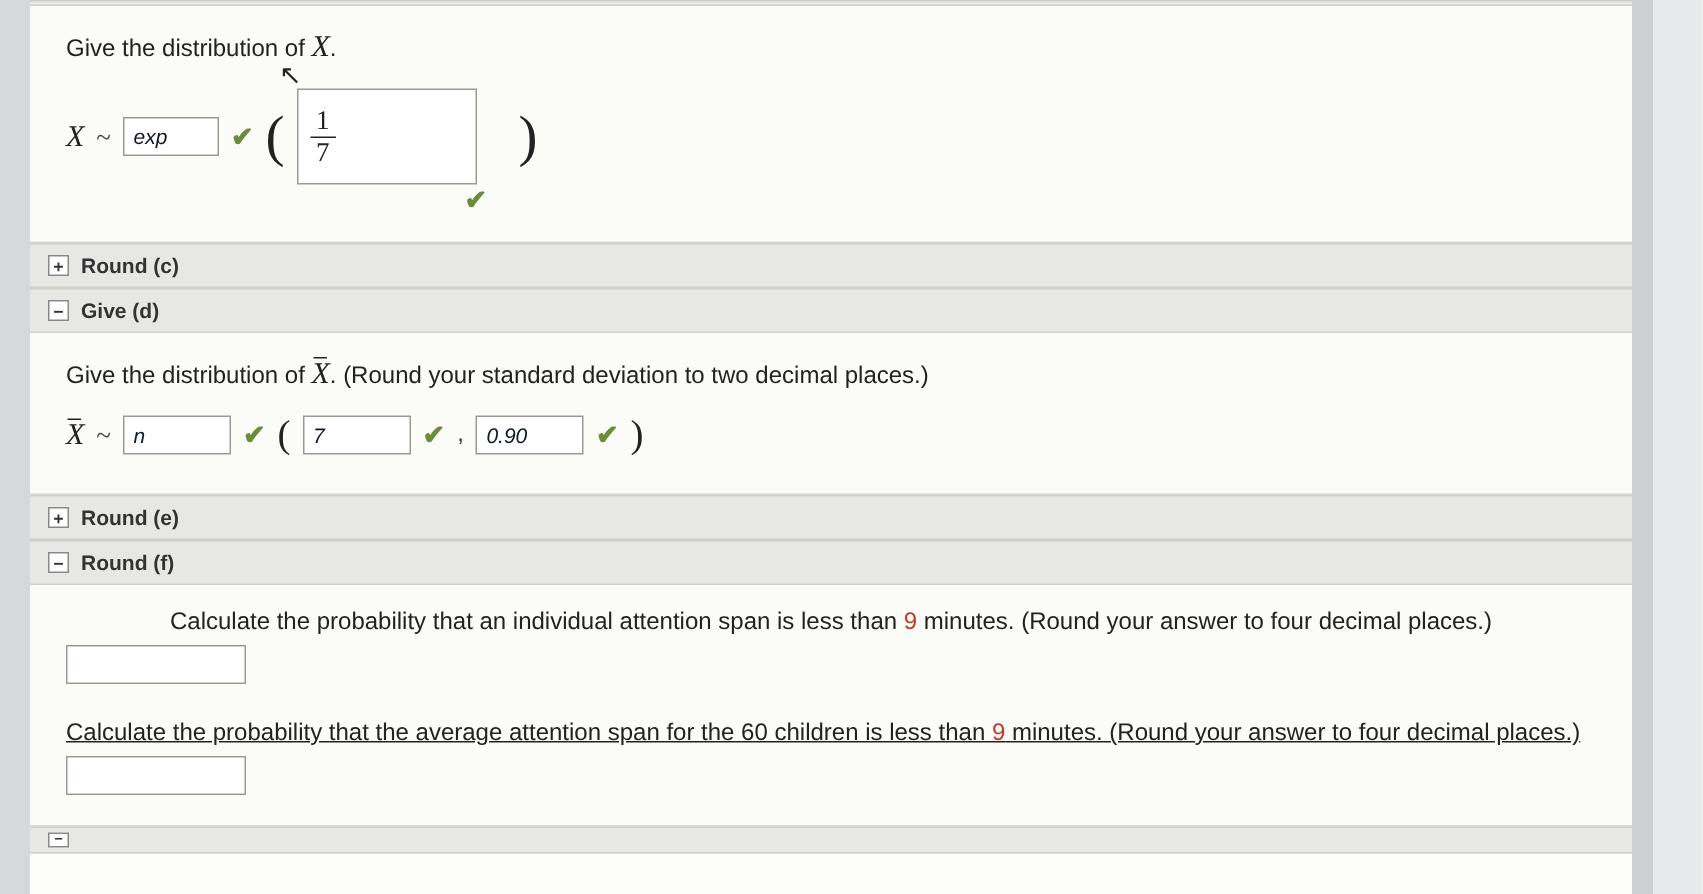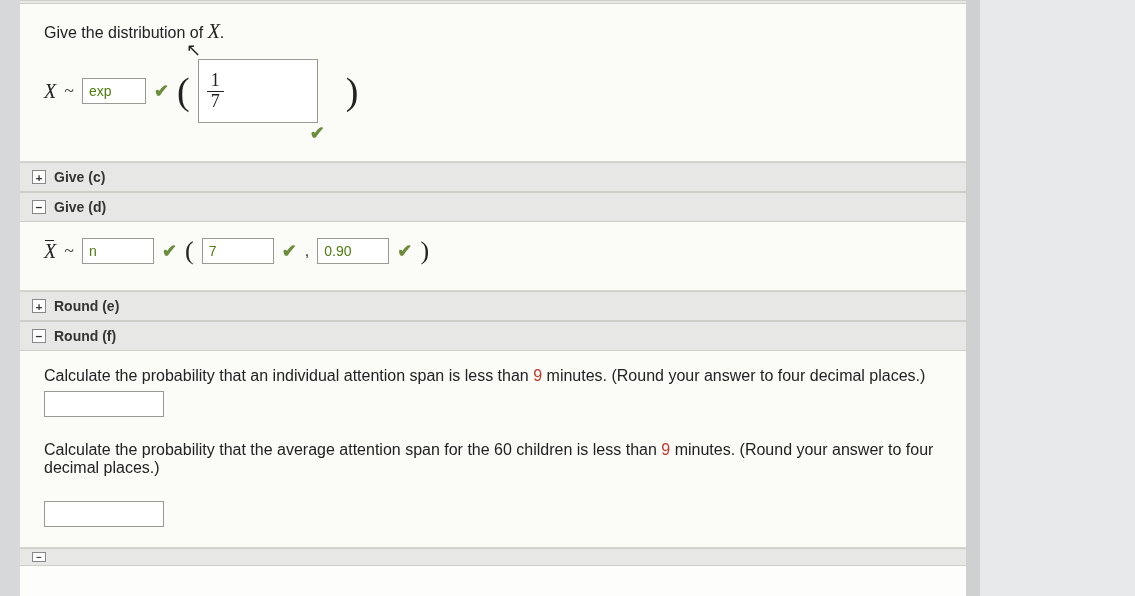--- a/index.html
+++ b/index.html
@@ -4,21 +4,21 @@
 <style>
   * { box-sizing: border-box; }
   body {
     margin: 0;
     font-family: Arial, Helvetica, sans-serif;
     font-size: 15px;
     color: #222;
     background: #e8e9eb;
   }
   .page {
-    width: 980px;
+    width: 1102px;
     height: 596px;
     background: #fdfdfb;
     position: relative;
     overflow: hidden;
     border-left: 20px solid #d7d8da;
     border-right: 14px solid #cfd0d2;
   }
   .section-body {
     background: #fbfbf8;
     padding: 16px 24px 26px 24px;
@@ -69,22 +69,23 @@
   .tilde {
     font-family: 'Times New Roman', serif;
     font-size: 18px;
     color: #444;
   }
   input[type="text"] {
     border: 1px solid #9a9a95;
     background: #fff;
     padding: 3px 6px;
     font-size: 14px;
-    color: #4d7c0f;
+    color: #0f172a;
     height: 26px;
+    font-style: italic;
   }
   .input-sm { width: 64px; }
   .input-md { width: 72px; }
   .input-blank { width: 120px; background:#f7f7f4; }
   .check {
     color: #6a8c3b;
     font-size: 18px;
     font-weight: bold;
   }
   .paren {
@@ -192,29 +193,32 @@
           <span class="den">7</span>
         </span>
         <span class="check-mark">✔</span>
       </div>
       <span class="paren" style="margin-left:20px;">)</span>
     </div>
   </div>
 
   <div class="section-header">
     <span class="toggle-box">+</span>
-    <span>Give (c)</span>
+    <span>Round (c)</span>
   </div>
 
   <div class="section-header">
     <span class="toggle-box">−</span>
     <span>Give (d)</span>
   </div>
 
   <div class="section-body">
+    <div class="prompt">
+      <span>Give the distribution of </span><span class="xbar">X</span><span>. (Round your standard deviation to two decimal places.)</span>
+    </div>
     <div class="row">
       <span class="xbar">X</span>
       <span class="tilde">~</span>
       <input type="text" class="input-md" value="n" style="">
       <span class="check">✔</span>
       <span class="paren-sm">(</span>
       <input type="text" class="input-md" value="7" style="">
       <span class="check">✔</span>
       <span class="comma">,</span>
       <input type="text" class="input-md" value="0.90" style="">
@@ -227,26 +231,26 @@
     <span class="toggle-box">+</span>
     <span>Round (e)</span>
   </div>
 
   <div class="section-header">
     <span class="toggle-box">−</span>
     <span>Round (f)</span>
   </div>
 
   <div class="section-body" style="padding-bottom:20px;">
-    <div class="prompt" style="margin-bottom:6px;">
+    <div class="prompt" style="margin-bottom:6px;text-align:center;">
       <span>Calculate the probability that an individual attention span is less than </span><span class="red">9</span><span> minutes. (Round your answer to four decimal places.)</span>
     </div>
     <input type="text" class="input-blank" style="">
     <div style="height:24px;"></div>
-    <div class="prompt" style="margin-bottom:24px;">
+    <div class="prompt" style="margin-bottom:6px;text-decoration:underline;">
       <span>Calculate the probability that the average attention span for the 60 children is less than </span><span class="red">9</span><span> minutes. (Round your answer to four decimal places.)</span>
     </div>
     <input type="text" class="input-blank" style="">
   </div>
 
   <div class="faded-bar">
     <span class="toggle-box" style="height:10px;font-size:9px;">−</span>
   </div>
 
 </div>

